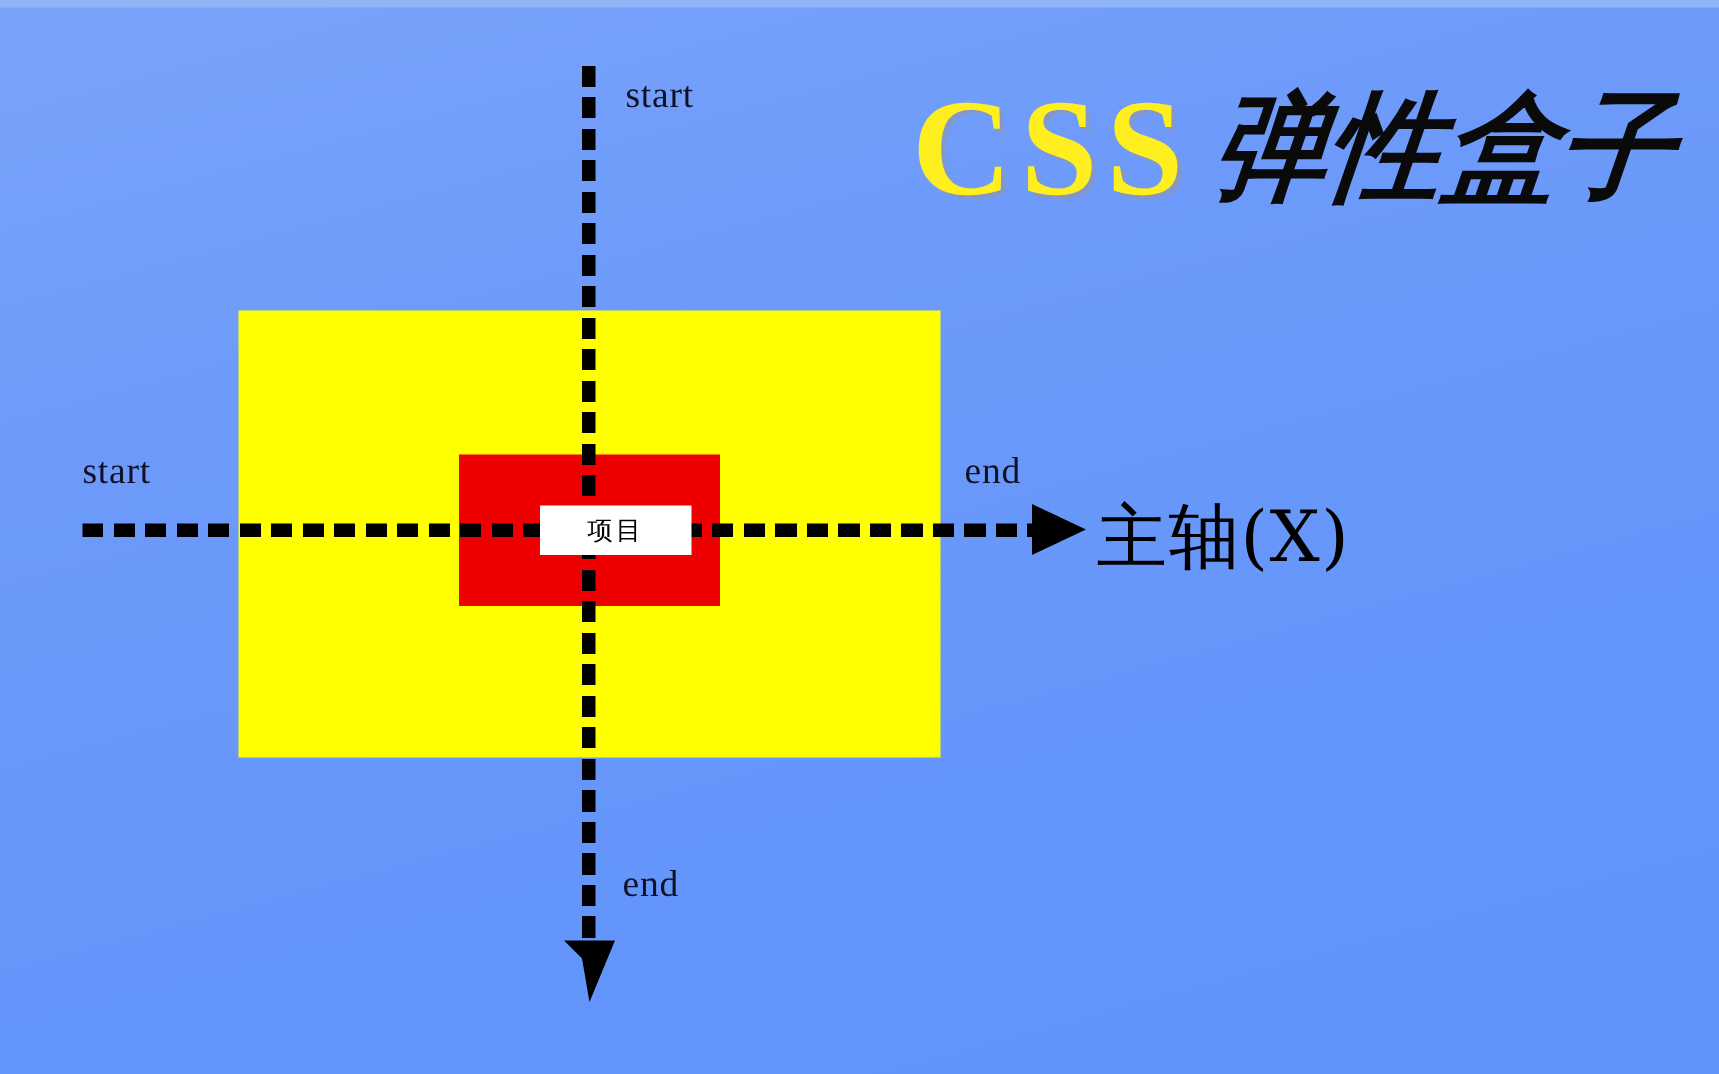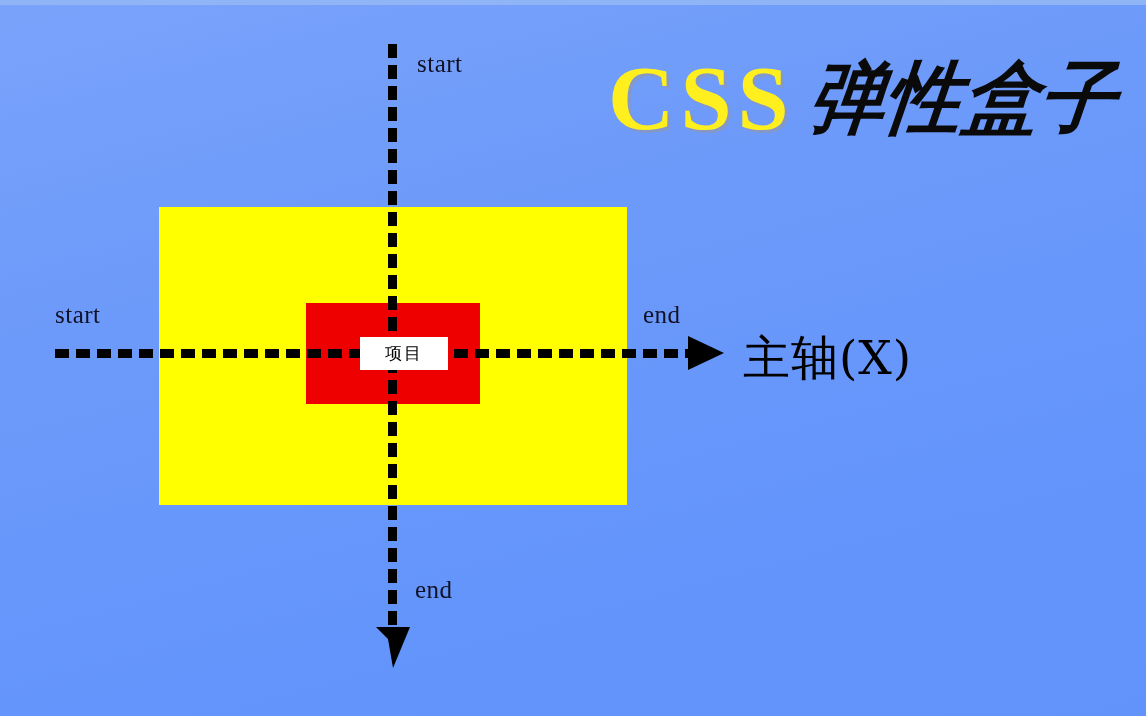--- a/index.html
+++ b/index.html
@@ -64,21 +64,21 @@
   }
   #item-box {
     position: absolute;
     left: 306px; top: 303px;
     width: 174px; height: 101px;
     background: #ee0000;
   }
   #item-label {
     position: absolute;
     left: 360px; top: 337px;
-    width: 88px; height: 33px;
+    width: 101px; height: 33px;
     background: #ffffff;
     display: flex;
     align-items: center;
     justify-content: center;
     font-family: "DejaVu Sans", "Liberation Sans", sans-serif;
     font-size: 17px;
     color: #000000;
     letter-spacing: 2px;
     z-index: 6;
   }
@@ -137,21 +137,21 @@
   #label-end-bottom { left: 415px; top: 576px; }
 
   .axis-title {
     position: absolute;
     font-family: "DejaVu Serif", "Liberation Serif", serif;
     font-size: 47px;
     color: #000000;
     white-space: nowrap;
     letter-spacing: 1px;
   }
-  #axis-x-title { left: 731px; top: 327px; margin-left: 12px; }
+  #axis-x-title { left: 731px; top: 327px; }
   #axis-y-title { left: 414px; top: 613px; }
 </style>
 </head>
 <body>
 
 <div id="stage">
 
   <div id="top-strip"></div>
 
   <div id="title-block">

